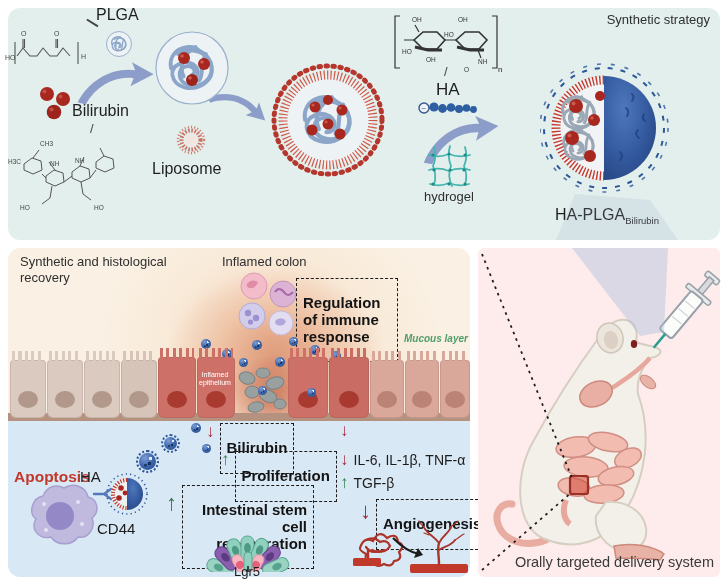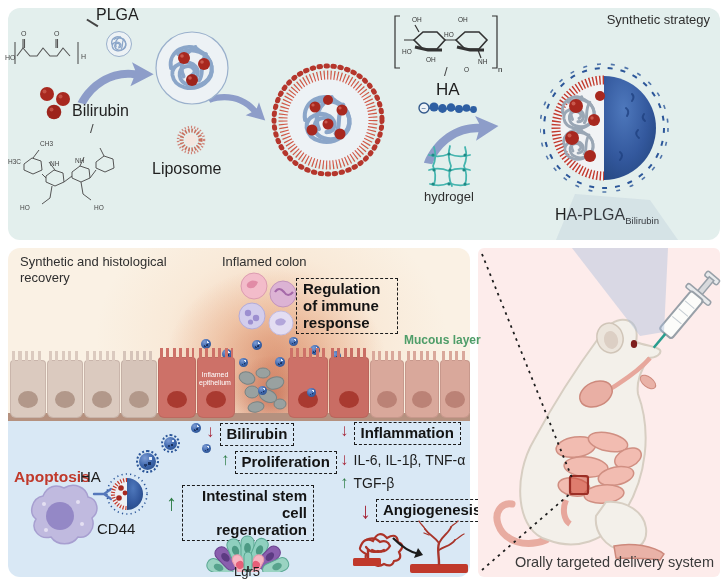--- a/index.html
+++ b/index.html
@@ -3,21 +3,21 @@
 <meta charset="utf-8">
 <style>
   html,body{margin:0;padding:0;background:#fff;}
   #stage{position:relative;width:728px;height:585px;background:#ffffff;overflow:hidden;
          font-family:"Liberation Sans","DejaVu Sans",sans-serif;color:#222;}
   .abs{position:absolute;}
   .panel{position:absolute;border-radius:12px;}
   .lbl{font-size:16px;color:#1f1f1f;}
   .lbl-sm{font-size:13px;color:#2f2f2f;}
   .sub{font-size:9.5px;}
-  .dbox{border:1.6px dashed #1a1a1a;padding:2px 6px;font-weight:700;color:#141414;font-size:15px;line-height:1.12;background:transparent;}
+  .dbox{border:1.6px dashed #1a1a1a;padding:16px 6px;font-weight:700;color:#141414;font-size:15px;line-height:1.12;background:transparent;}
   .row{display:flex;align-items:flex-start;gap:5px;}
   .arr{font-weight:700;font-size:17px;line-height:1;}
   .arr.down{color:#a62639;}
   .arr.up{color:#2e7d46;}
   .plain{font-size:14px;color:#1c1c1c;padding-top:1px;}
   
   .np{position:absolute;border-radius:50%;
       background:
         radial-gradient(circle at 62% 62%, rgba(18,38,78,.85) 0 11%, transparent 12%),
         radial-gradient(circle at 38% 72%, rgba(18,38,78,.7) 0 9%, transparent 10%),
@@ -269,21 +269,21 @@
   <div class="np" style="left:222px;top:349px;width:10px;height:10px"></div>
   <div class="np" style="left:239px;top:358px;width:9px;height:9px"></div>
   <div class="np" style="left:252px;top:340px;width:10px;height:10px"></div>
   <div class="np" style="left:275px;top:357px;width:10px;height:10px"></div>
   <div class="np" style="left:289px;top:337px;width:9px;height:9px"></div>
   <div class="np" style="left:310px;top:345px;width:10px;height:10px"></div>
   <div class="np" style="left:331px;top:351px;width:10px;height:10px"></div>
   <div class="np" style="left:258px;top:386px;width:9px;height:9px;z-index:4"></div>
   <div class="np" style="left:307px;top:388px;width:9px;height:9px;z-index:4"></div>
 
-  <div class="abs" style="left:404px;top:333px;font-size:12px;font-weight:600;color:#4e9d68;z-index:4">Mucous layer</div>
+  <div class="abs" style="left:404px;top:333px;font-size:10px;font-style:italic;font-weight:600;color:#4e9d68;z-index:4">Mucous layer</div>
 
   <div class="epi" style="--c:#dbcabf;--n:#b2988a;left:10px;width:34px"></div>
   <div class="epi" style="--c:#dbcabf;--n:#b2988a;left:47px;width:34px"></div>
   <div class="epi" style="--c:#dbcabf;--n:#b2988a;left:84px;width:34px"></div>
   <div class="epi" style="--c:#d6c4b9;--n:#b2988a;left:121px;width:34px"></div>
   <div class="epi tall" style="--c:#cd7168;--n:#a93a30;left:158px;width:36px"></div>
   <div class="epi tall" style="--c:#cd7168;--n:#a93a30;left:197px;width:36px"></div>
   <div class="epi tall" style="--c:#cd7168;--n:#a93a30;left:288px;width:38px"></div>
   <div class="epi tall" style="--c:#c96d64;--n:#a93a30;left:329px;width:38px"></div>
   <div class="epi" style="--c:#d9a89b;--n:#bb8276;left:370px;width:32px"></div>
@@ -387,21 +387,20 @@
       <g>
           <rect x="56" y="30" width="8" height="20" rx="4" fill="#8fd0bf" stroke="#5aa893"></rect>
         </g>
       <line x1="60" y1="44" x2="60" y2="50" stroke="#222" stroke-width="1.6"></line>
     </g>
   </svg>
   <div class="abs" style="left:234px;top:564px;font-size:13px;color:#1c1c1c;z-index:5">Lgr5</div>
 
   <div class="abs row" style="left:340px;top:422px">
     <span class="arr down">↓</span>
-    <span class="dbox">Inflammation</span>
   </div>
   <div class="abs row" style="left:340px;top:451px">
     <span class="arr down">↓</span>
     <span class="plain">IL-6, IL-1β, TNF-α</span>
   </div>
   <div class="abs row" style="left:340px;top:474px">
     <span class="arr up">↑</span>
     <span class="plain">TGF-β</span>
   </div>
   <span class="abs arr down" style="left:360px;top:500px;font-size:22px">↓</span>

